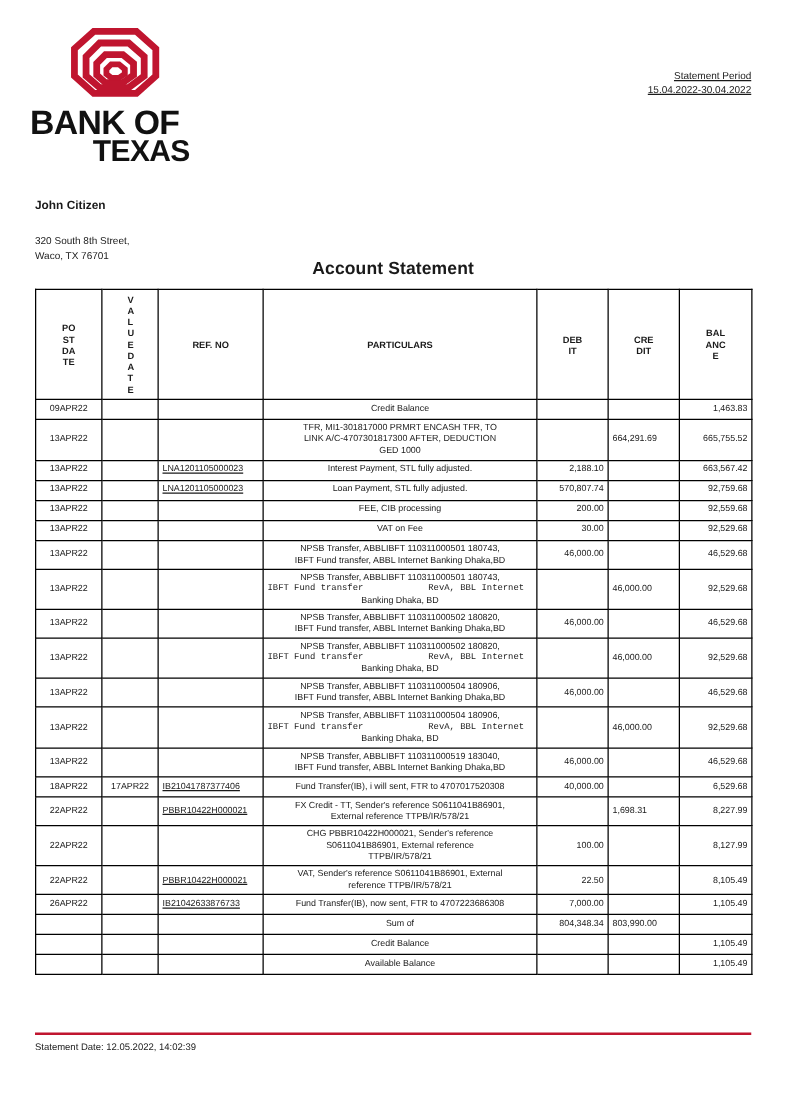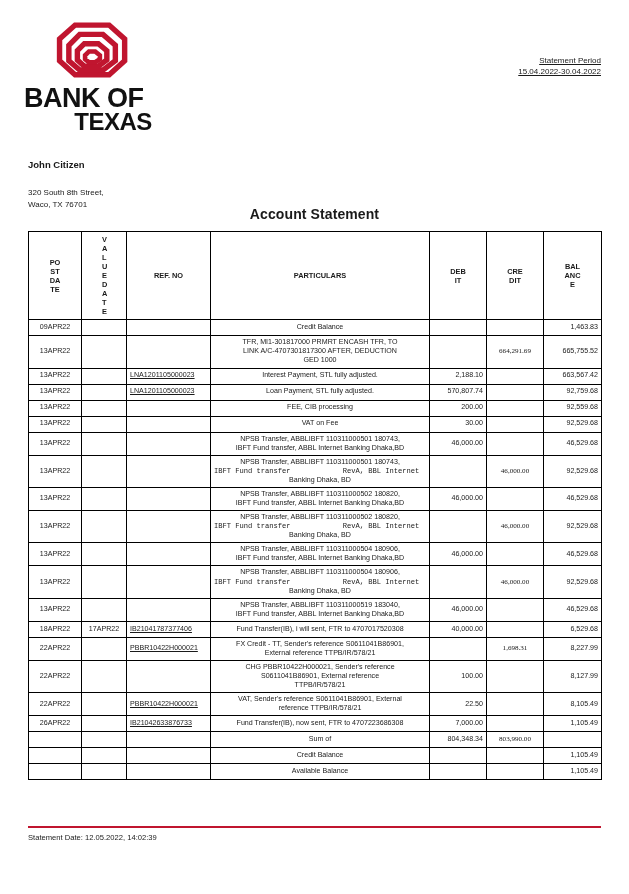--- a/index.html
+++ b/index.html
@@ -141,21 +141,21 @@
   col.c-part     { width: 219px; }
   col.c-debit    { width: 57px; }
   col.c-credit   { width: 57px; }
   col.c-balance  { width: 58px; }
 
   td.post    { text-align: center; }
   td.value   { text-align: center; margin-left: 48px; }
   td.ref     { text-align: left; text-decoration: underline; }
   td.part    { text-align: center; }
   td.debit   { text-align: right; }
-  td.credit  { text-align: center; font-family: Liberation Serif, serif; }
+  td.credit  { text-align: left; }
   td.balance { text-align: right; }
 
   .part-left {
     display: block;
     text-align: left;
     font-family: Liberation Mono, monospace;
   }
   .part-center {
     display: block;
     text-align: center;

